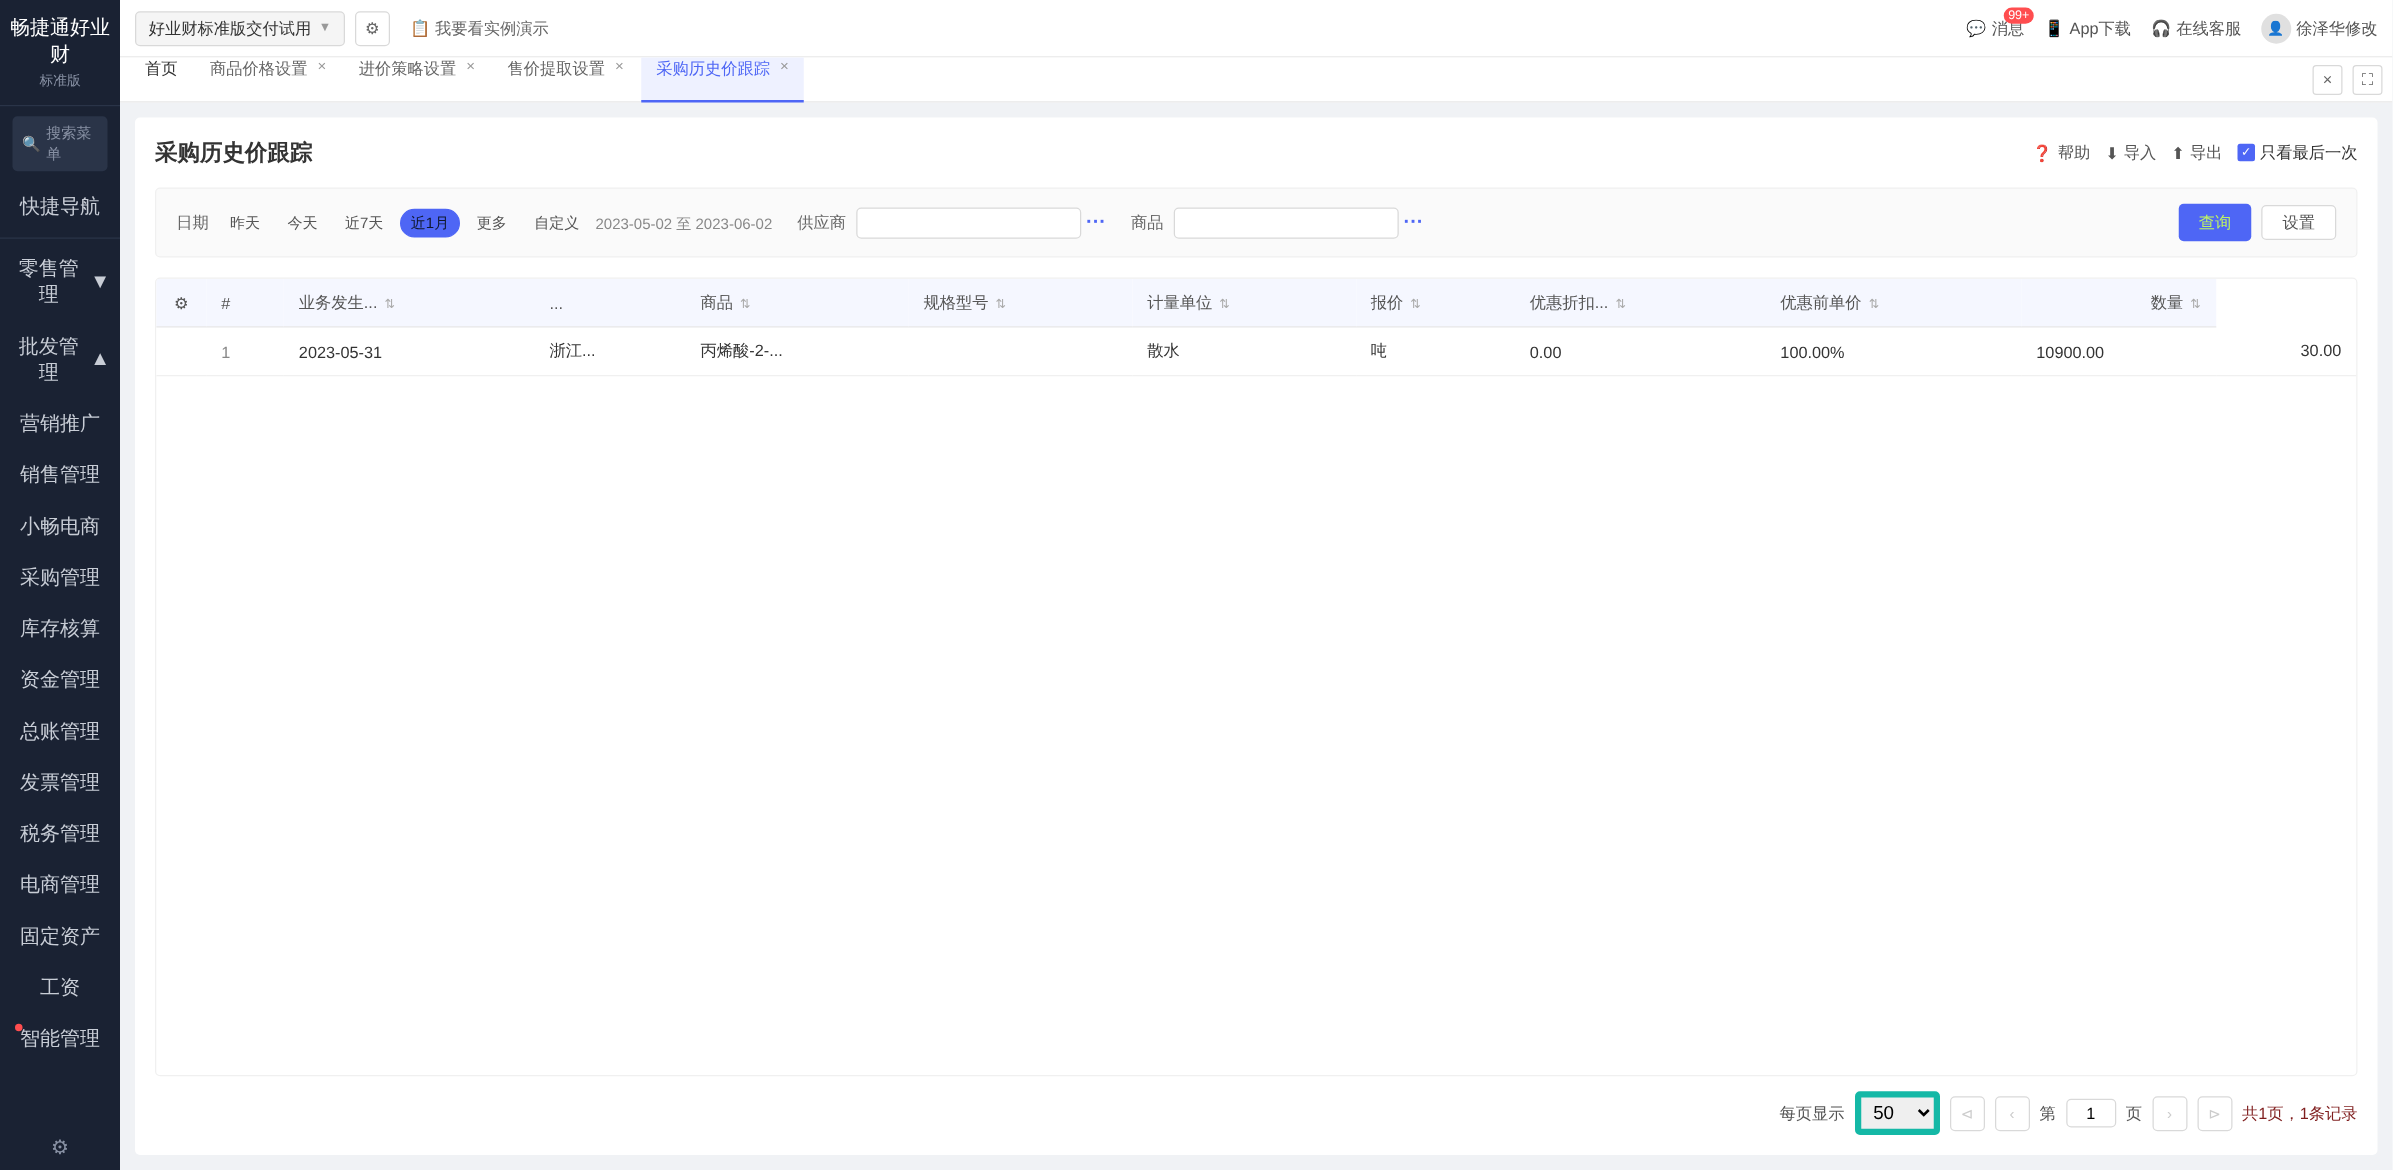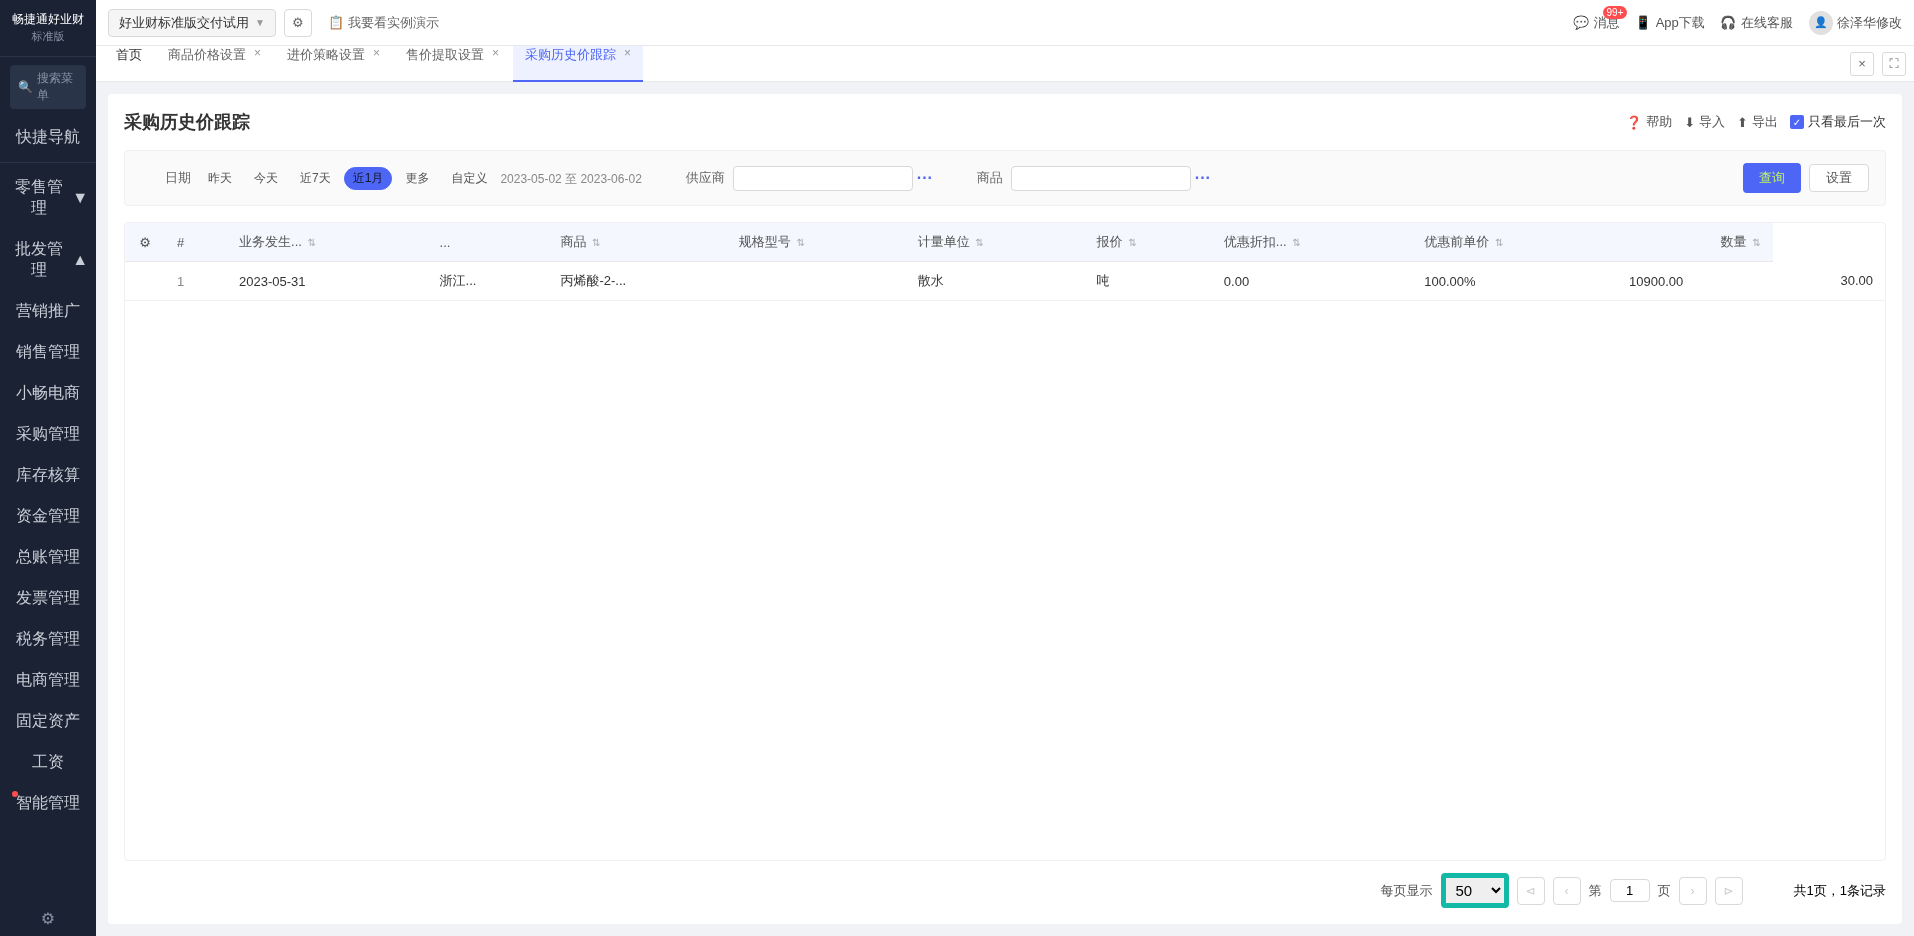--- a/index.html
+++ b/index.html
@@ -1,21 +1,21 @@
 <!DOCTYPE html>
 <html><head>
   <meta charset="utf-8">
   <style>
     * { margin: 0; padding: 0; box-sizing: border-box; }
     body { font-family: 'Microsoft YaHei', sans-serif; font-size: 13px; background: #f0f2f5; color: #333; display: flex; height: 936px; overflow: hidden; }
 
     
     .sidebar { width: 96px; background: #1a2233; display: flex; flex-direction: column; color: #c8cdd6; flex-shrink: 0; height: 100%; }
     .sidebar-logo { padding: 12px 8px; background: #1a2233; border-bottom: 1px solid #2a3448; text-align: center; }
-    .sidebar-logo-text { color: #fff; font-size: 12px; line-height: 1.4; font-family: Liberation Mono, monospace; }
+    .sidebar-logo-text { color: #fff; font-size: 16px; line-height: 1.4; }
     .sidebar-logo-sub { color: #8891a4; font-size: 11px; }
     .sidebar-search { padding: 8px 10px; }
     .sidebar-search-btn { width: 100%; background: #2a3448; border: none; color: #8891a4; padding: 5px 8px; border-radius: 4px; cursor: pointer; font-size: 12px; text-align: left; display: flex; align-items: center; gap: 4px; }
     .sidebar-nav-item { padding: 10px 8px; text-align: center; cursor: pointer; color: #c8cdd6; font-size: 16px; display: flex; flex-direction: column; align-items: center; gap: 3px; }
     .sidebar-nav-item.has-indicator { position: relative; }
     .sidebar-nav-item .indicator { width: 6px; height: 6px; background: #ff4d4f; border-radius: 50%; position: absolute; top: 8px; left: 12px; }
     .sidebar-divider { height: 1px; background: #2a3448; margin: 4px 0; }
     .sidebar-bottom { margin-top: auto; padding: 8px; text-align: center; }
     .sidebar-gear { color: #8891a4; cursor: pointer; font-size: 16px; }
 
@@ -50,21 +50,21 @@
     .page { background: #fff; margin: 12px; border-radius: 4px; padding: 16px; flex: 1; display: flex; flex-direction: column; }
     .page-header { display: flex; align-items: center; justify-content: space-between; margin-bottom: 16px; }
     .page-title { font-size: 18px; font-weight: 600; color: #333; }
     .page-actions { display: flex; align-items: center; gap: 12px; }
     .page-action-btn { display: flex; align-items: center; gap: 4px; color: #555; font-size: 13px; cursor: pointer; }
     .only-last-checkbox { display: flex; align-items: center; gap: 4px; font-size: 13px; }
     .checkbox-checked { width: 14px; height: 14px; background: #4e66f5; border-radius: 2px; display: flex; align-items: center; justify-content: center; color: #fff; font-size: 10px; flex-shrink: 0; }
 
     
     .filter-bar { display: flex; align-items: center; gap: 20px; margin-bottom: 16px; padding: 12px 16px; background: #fafafa; border: 1px solid #f0f0f0; border-radius: 4px; }
-    .filter-group { display: flex; align-items: center; gap: 8px; margin-left: 24px; }
+    .filter-group { display: flex; align-items: center; gap: 8px; }
     .filter-label { color: #666; font-size: 13px; flex-shrink: 0; }
     .filter-dates { display: flex; align-items: center; gap: 4px; flex-wrap: wrap; }
     .date-btn { padding: 2px 8px; border-radius: 12px; font-size: 12px; cursor: pointer; color: #555; border: 1px solid transparent; }
     .date-btn.active { background: #4e66f5; color: #0f172a; border-color: #4e66f5; }
     .date-range { font-size: 12px; color: #888; margin-top: 2px; }
     .filter-input-group { display: flex; align-items: center; gap: 4px; }
     .filter-input { border: 1px solid #d9d9d9; border-radius: 4px; padding: 4px 8px; font-size: 13px; width: 180px; color: #333; outline: none; }
     .filter-dots { color: #4e66f5; cursor: pointer; font-size: 16px; font-weight: bold; }
     .filter-actions { margin-left: auto; display: flex; align-items: center; gap: 8px; }
     .btn-primary { background: #4e66f5; color: #bef264; border: none; border-radius: 4px; padding: 6px 16px; font-size: 13px; cursor: pointer; }
@@ -81,21 +81,21 @@
     .row-number { color: #888; }
     .gear-col { width: 40px; text-align: center; }
 
     
     .pagination { display: flex; align-items: center; justify-content: flex-end; gap: 8px; padding: 12px 0 0 0; font-size: 13px; color: #555; }
     .pagination-label { color: #555; }
     .pagination-select { border: 5px solid #14b8a6; border-radius: 4px; padding: 3px 6px; font-size: 15px; }
     .pagination-btn { width: 28px; height: 28px; border: 1px solid #d9d9d9; border-radius: 4px; background: #fff; display: flex; align-items: center; justify-content: center; cursor: pointer; color: #555; font-size: 12px; }
     .pagination-btn:disabled, .pagination-btn.disabled { color: #ccc; cursor: not-allowed; }
     .pagination-input { width: 40px; border: 1px solid #d9d9d9; border-radius: 4px; padding: 3px 6px; text-align: center; font-size: 13px; }
-    .pagination-info { color: #000000; margin-left: 43px; }
+    .pagination-info { color: #7f1d1d; }
     .nav-row { display: flex; align-items: center; justify-content: center; gap: 2px; }
   </style>
 </head>
 <body>
 
 <div class="sidebar">
   <div class="sidebar-logo">
     <div class="sidebar-logo-text">畅捷通好业财</div>
     <div class="sidebar-logo-sub">标准版</div>
   </div>

